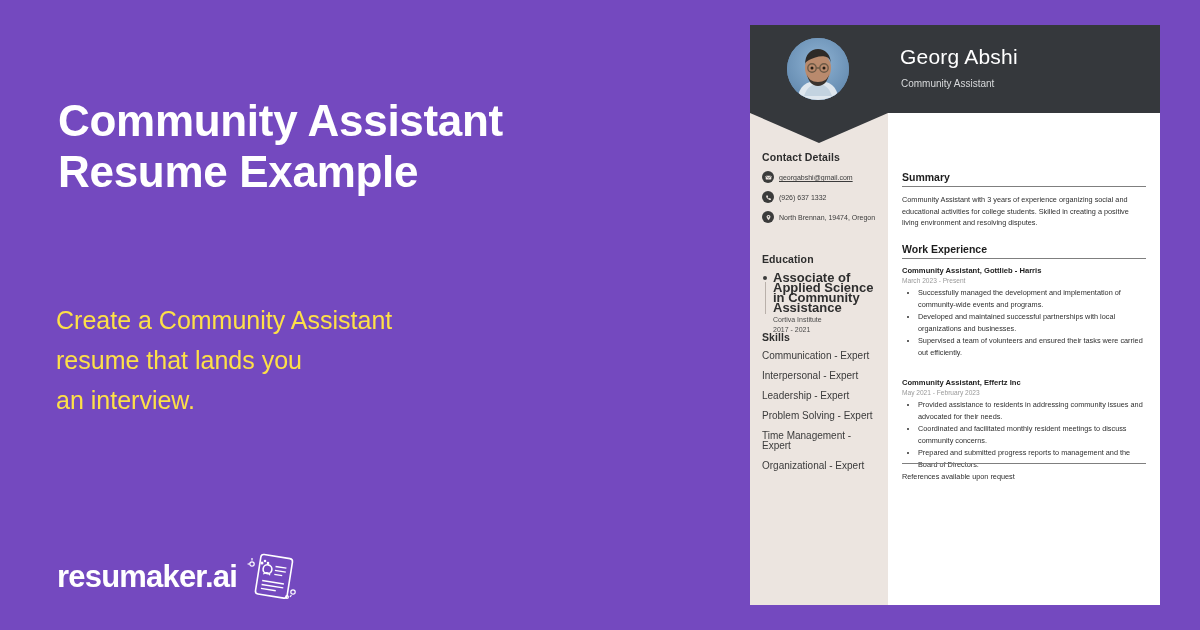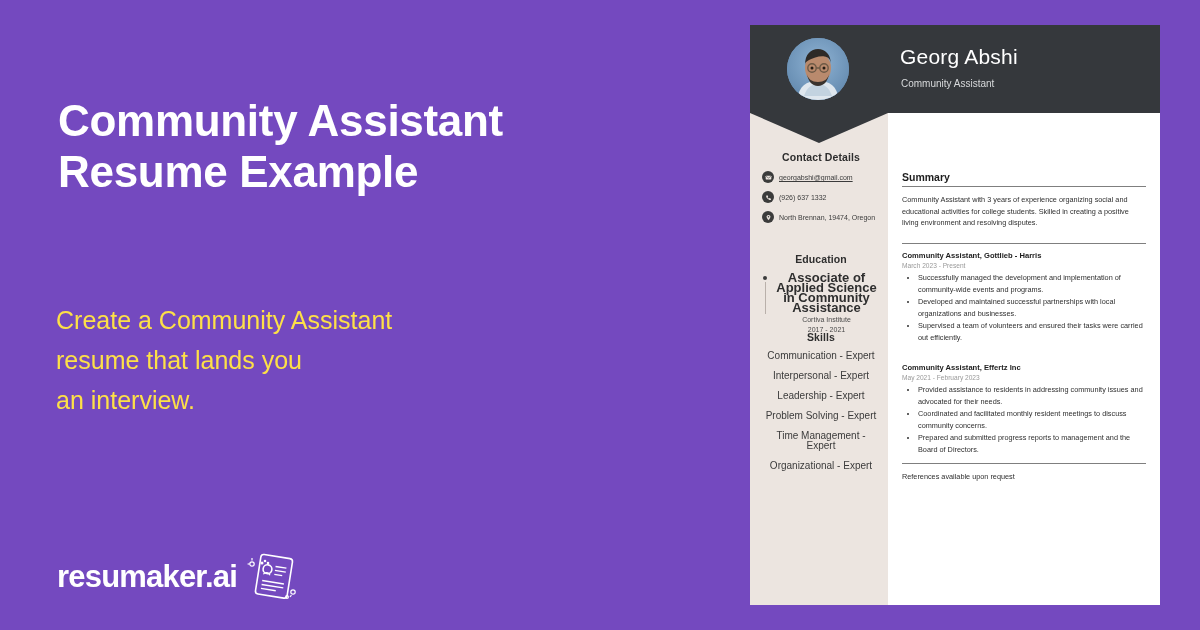--- a/index.html
+++ b/index.html
@@ -47,21 +47,21 @@
   }
   .res-name{
     position:absolute;left:150px;top:20px;color:#ffffff;font-size:21px;font-weight:400;
     letter-spacing:0.2px;z-index:4;
   }
   .res-role{
     position:absolute;left:151px;top:53px;color:#d7d9db;font-size:10px;font-weight:400;z-index:4;
   }
 
   .res-side{
-    position:absolute;left:0;top:88px;width:138px;height:492px;background:#ece5e0;text-align:center;
+    position:absolute;left:0;top:88px;width:138px;height:492px;background:#ece5e0;
   }
   .res-main{
     position:absolute;left:138px;top:88px;width:272px;height:492px;background:#ffffff;
   }
 
   
   .sb{position:absolute;left:12px;width:118px;color:#3b3b3b;}
   .sb-h{font-size:10.5px;font-weight:bold;color:#2e2e2e;margin:0 0 8px 0;letter-spacing:.1px;}
   .ci{display:flex;align-items:flex-start;margin-bottom:8px;}
   .ci-ic{
@@ -233,20 +233,21 @@
 
   <div class="res-main">
 
     <div class="mb" style="top:58px;">
       <div class="mb-h">Summary</div>
       <div class="mb-rule"></div>
       <p class="mb-p">Community Assistant with 3 years of experience organizing social and educational activities for college students. Skilled in creating a positive living environment and resolving disputes.</p>
     </div>
 
     <div class="mb" style="top:130px;">
+      <div class="mb-h">Work Experience</div>
       <div class="mb-rule"></div>
 
       <div style="margin-bottom:20px;">
         <p class="job-t">Community Assistant, Gottlieb - Harris</p>
         <p class="job-d">March 2023 - Present</p>
         <ul class="job-ul">
           <li>Successfully managed the development and implementation of community-wide events and programs.</li>
           <li>Developed and maintained successful partnerships with local organizations and businesses.</li>
           <li>Supervised a team of volunteers and ensured their tasks were carried out efficiently.</li>
         </ul>

